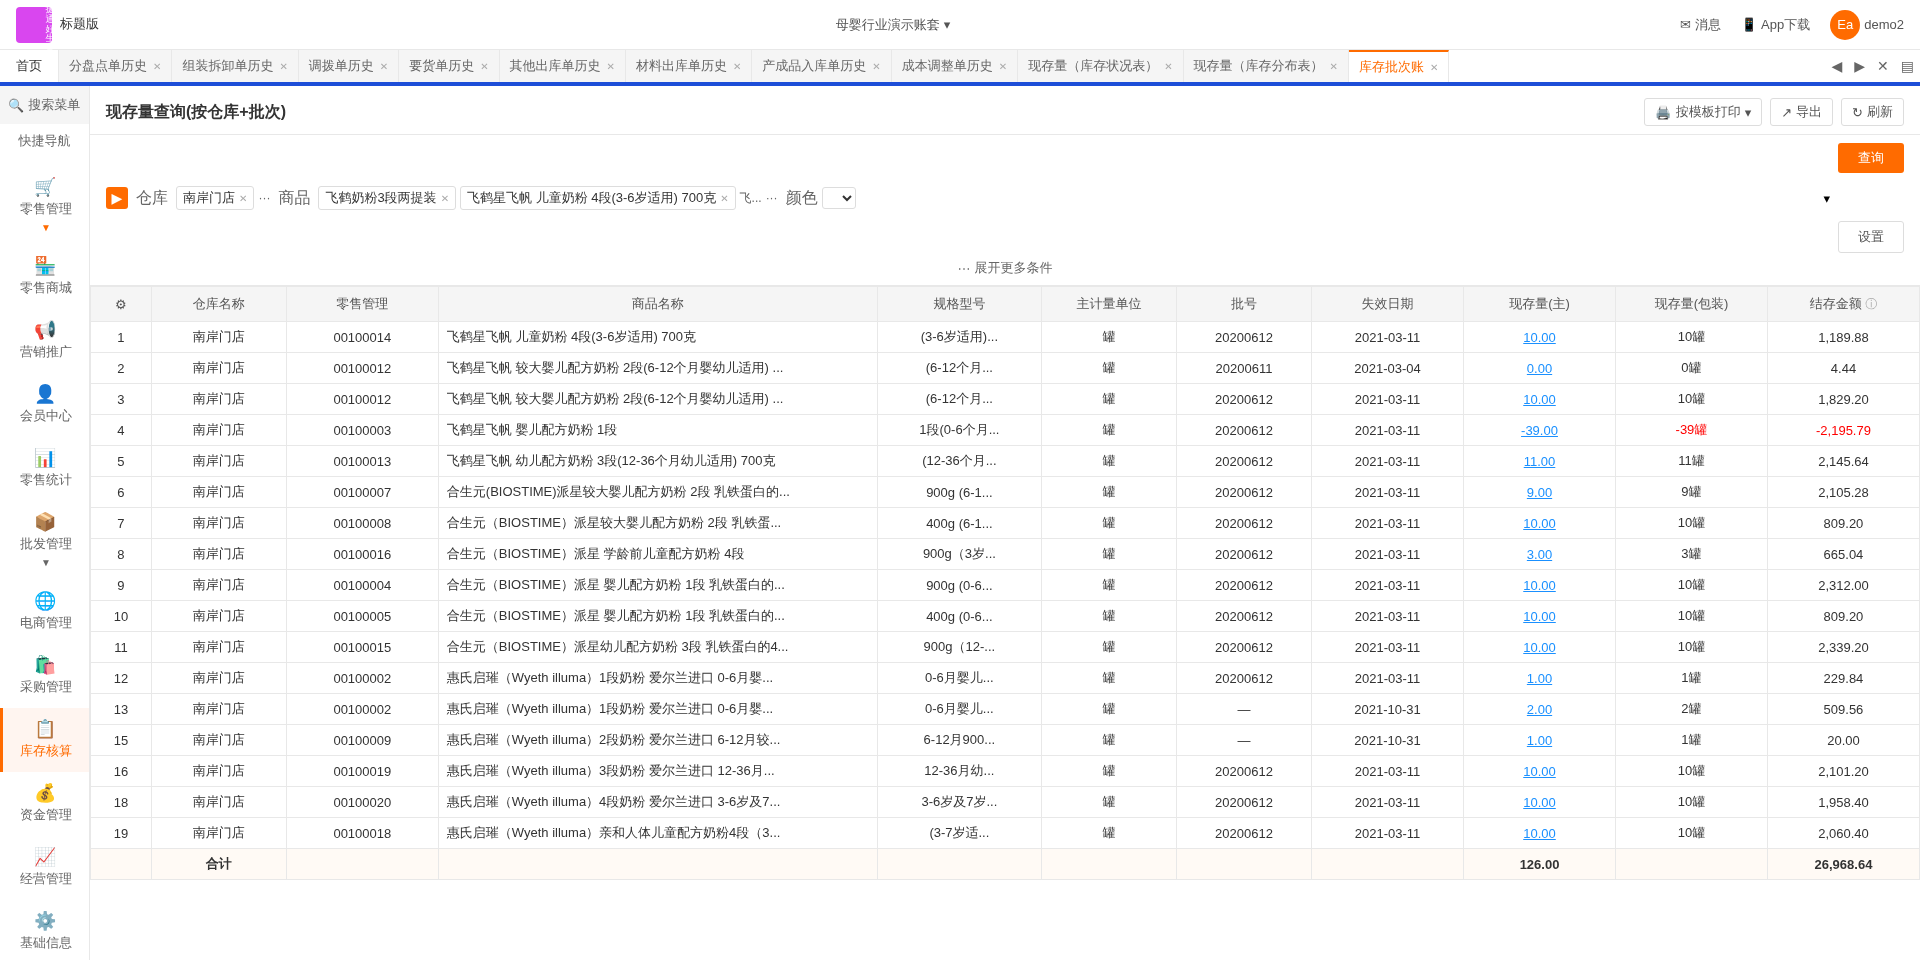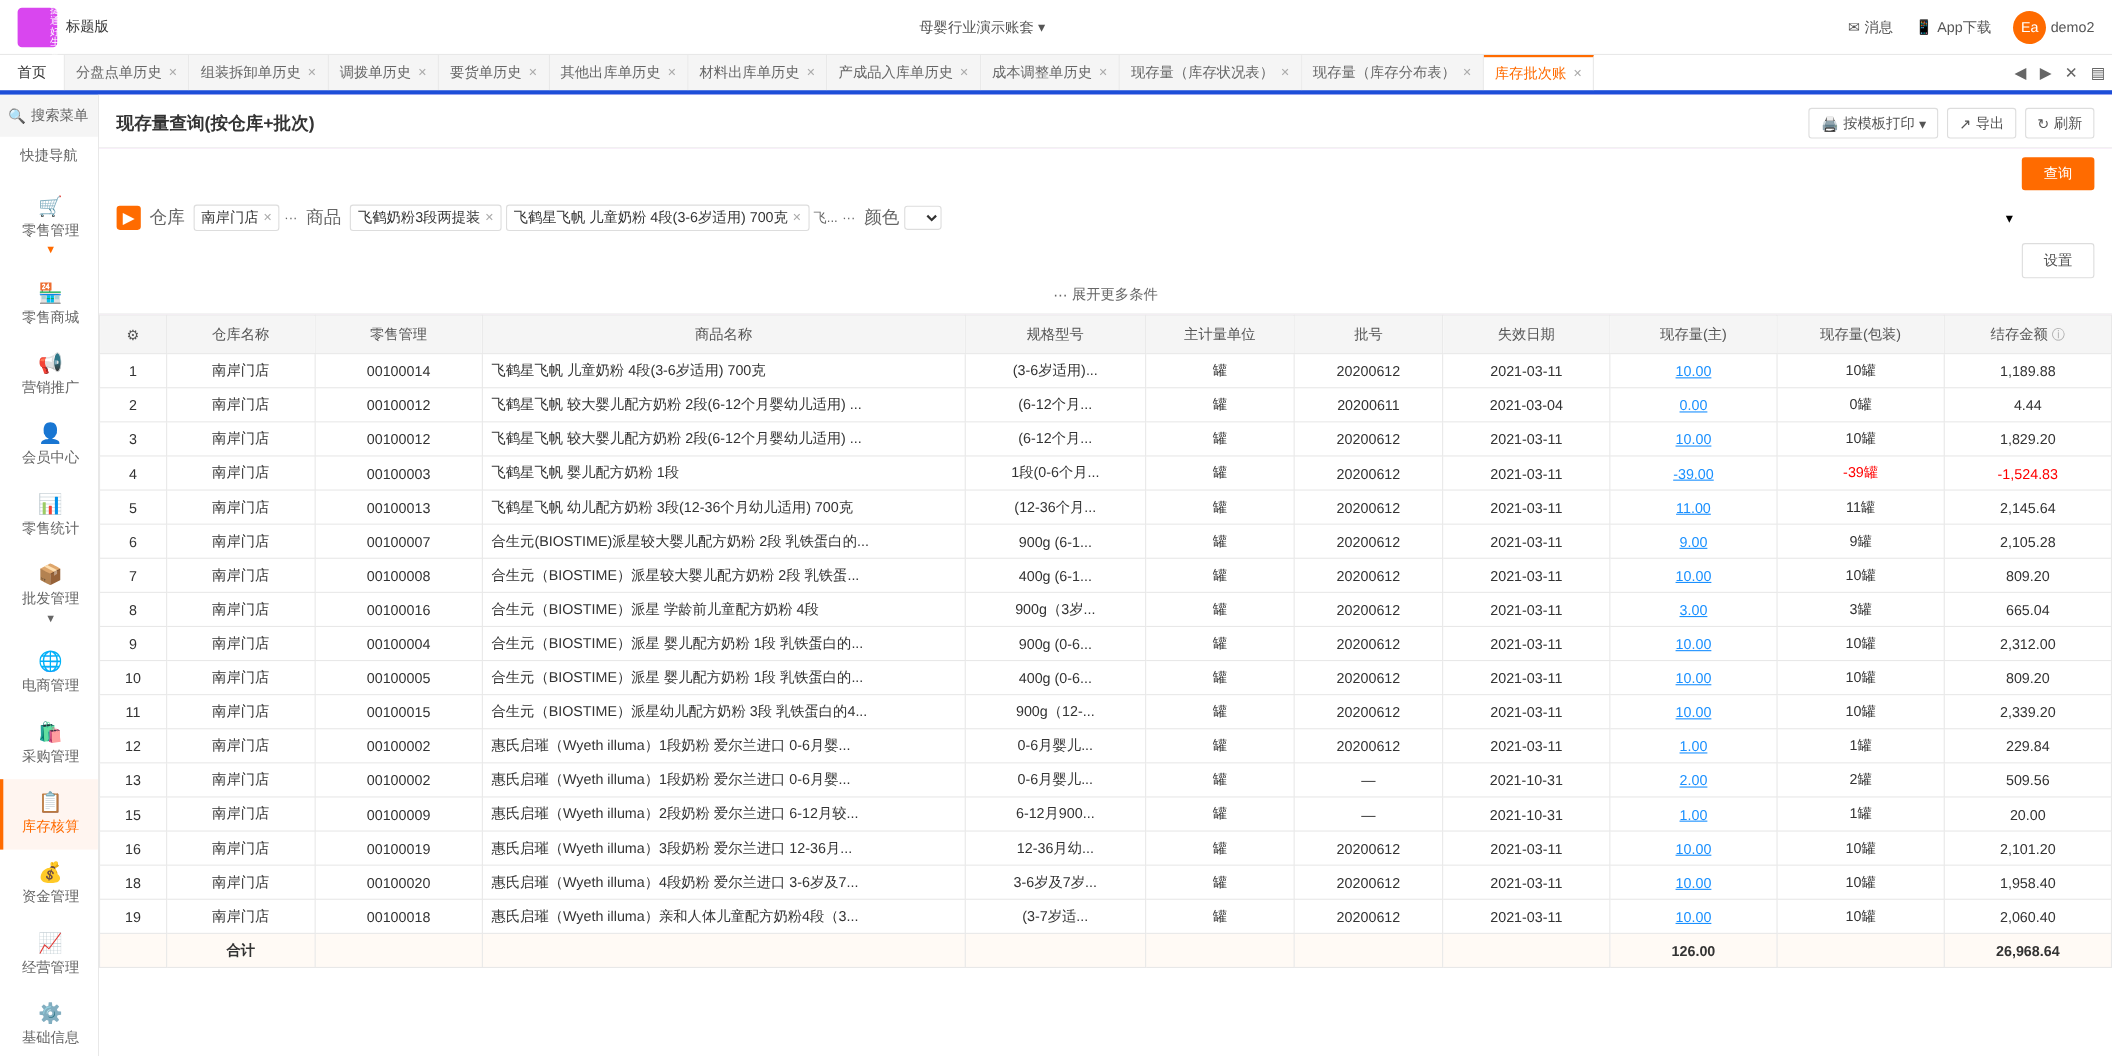--- a/index.html
+++ b/index.html
@@ -192,21 +192,21 @@
       background: #f0f0f0;
       margin: 4px 0;
     }
 
     
     .content-area {
       flex: 1;
       display: flex;
       flex-direction: column;
       overflow: hidden;
-      background: #f0abfc;
+      background: #a3a3a3;
     }
     .page-header {
       background: #fff;
       padding: 12px 16px 8px;
       display: flex;
       align-items: center;
       justify-content: space-between;
       border-bottom: 1px solid #e8e8e8;
       flex-shrink: 0;
     }
@@ -707,21 +707,21 @@
       <td class="col-seq">4</td>
       <td class="col-warehouse">南岸门店</td>
       <td class="col-code">00100003</td>
       <td class="col-name td-left" style="max-width:260px;overflow:hidden;text-overflow:ellipsis;white-space:nowrap;" title="飞鹤星飞帆 婴儿配方奶粉 1段">飞鹤星飞帆 婴儿配方奶粉 1段</td>
       <td class="col-spec">1段(0-6个月...</td>
       <td class="col-unit">罐</td>
       <td class="col-batch">20200612</td>
       <td class="col-expire">2021-03-11</td>
       <td class="col-stock-main td-red td-underline">-39.00</td>
       <td class="col-stock-pkg td-red">-39罐</td>
-      <td class="col-amount td-red">-1,524.83</td>
+      <td class="col-amount td-red">-2,195.79</td>
     </tr>
             <tr>
       <td class="col-seq">5</td>
       <td class="col-warehouse">南岸门店</td>
       <td class="col-code">00100013</td>
       <td class="col-name td-left" style="max-width:260px;overflow:hidden;text-overflow:ellipsis;white-space:nowrap;" title="飞鹤星飞帆 幼儿配方奶粉 3段(12-36个月幼儿适用) 700克">飞鹤星飞帆 幼儿配方奶粉 3段(12-36个月幼儿适用) 700克</td>
       <td class="col-spec">(12-36个月...</td>
       <td class="col-unit">罐</td>
       <td class="col-batch">20200612</td>
       <td class="col-expire">2021-03-11</td>

